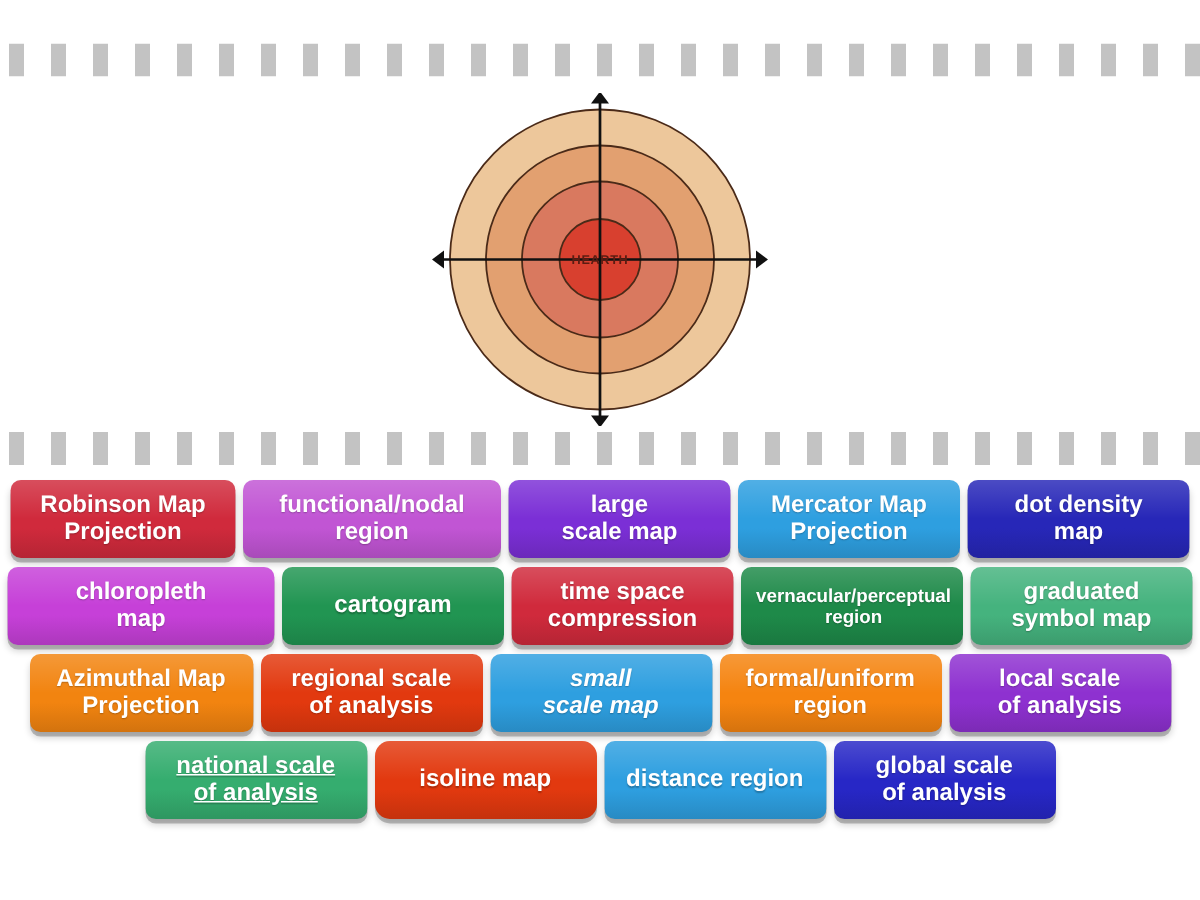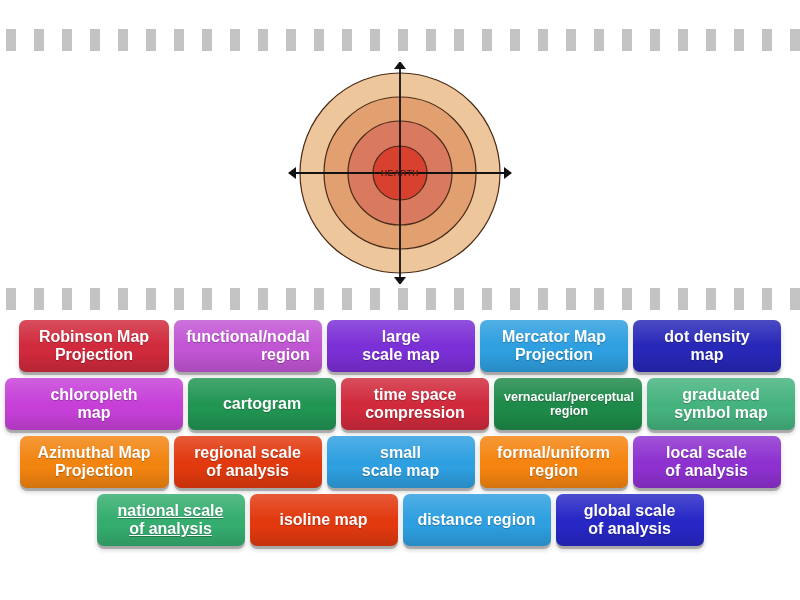--- a/index.html
+++ b/index.html
@@ -180,21 +180,21 @@
     <i class="dash" style="left:734px;background:#c3c3c3"></i>
     <i class="dash" style="left:762px;background:#c3c3c3"></i>
     <i class="dash" style="left:790px;background:#c3c3c3"></i>
   </div>
 
 <div class="board" id="board">
     <div class="tile-row">
       <div class="tile" title="Robinson Map Projection" style="width: 150px; background: linear-gradient(rgb(208, 42, 60) 0%, rgb(208, 42, 60) 62%, rgba(0, 0, 0, 0.13) 100%), rgb(208, 42, 60);">
         <span>Robinson Map<br>Projection</span>
       </div>
-      <div class="tile" title="functional/nodal region" style="width: 148px; background: linear-gradient(rgb(193, 85, 212) 0%, rgb(193, 85, 212) 62%, rgba(0, 0, 0, 0.13) 100%), rgb(193, 85, 212); text-align: right;">
+      <div class="tile" title="functional/nodal region" style="width: 172px; background: linear-gradient(rgb(193, 85, 212) 0%, rgb(193, 85, 212) 62%, rgba(0, 0, 0, 0.13) 100%), rgb(193, 85, 212);">
         <span>functional/nodal<br>region</span>
       </div>
       <div class="tile" title="large scale map" style="width: 148px; background: linear-gradient(rgb(123, 47, 214) 0%, rgb(123, 47, 214) 62%, rgba(0, 0, 0, 0.13) 100%), rgb(123, 47, 214);">
         <span>large<br>scale map</span>
       </div>
       <div class="tile" title="Mercator Map Projection" style="width: 148px; background: linear-gradient(rgb(46, 159, 224) 0%, rgb(46, 159, 224) 62%, rgba(0, 0, 0, 0.13) 100%), rgb(46, 159, 224);">
         <span>Mercator Map<br>Projection</span>
       </div>
       <div class="tile" title="dot density map" style="width: 148px; background: linear-gradient(rgb(39, 39, 184) 0%, rgb(39, 39, 184) 62%, rgba(0, 0, 0, 0.13) 100%), rgb(39, 39, 184);">
         <span>dot density<br>map</span>
@@ -217,35 +217,35 @@
         <span>graduated<br>symbol map</span>
       </div>
     </div>
     <div class="tile-row">
       <div class="tile" title="Azimuthal Map Projection" style="width: 149px; background: linear-gradient(rgb(242, 132, 16) 0%, rgb(242, 132, 16) 62%, rgba(0, 0, 0, 0.13) 100%), rgb(242, 132, 16);">
         <span>Azimuthal Map<br>Projection</span>
       </div>
       <div class="tile" title="regional scale of analysis" style="width: 148px; background: linear-gradient(rgb(226, 57, 15) 0%, rgb(226, 57, 15) 62%, rgba(0, 0, 0, 0.13) 100%), rgb(226, 57, 15);">
         <span>regional scale<br>of analysis</span>
       </div>
-      <div class="tile" title="small scale map" style="width: 148px; background: linear-gradient(rgb(46, 159, 224) 0%, rgb(46, 159, 224) 62%, rgba(0, 0, 0, 0.13) 100%), rgb(46, 159, 224);">
+      <div class="tile" title="small scale map" style="width: 148px; background: linear-gradient(rgb(46, 159, 224) 0%, rgb(46, 159, 224) 62%, rgba(0, 0, 0, 0.13) 100%), rgb(46, 159, 224); font-style: italic;">
         <span>small<br>scale map</span>
       </div>
       <div class="tile" title="formal/uniform region" style="width: 148px; background: linear-gradient(rgb(245, 132, 16) 0%, rgb(245, 132, 16) 62%, rgba(0, 0, 0, 0.13) 100%), rgb(245, 132, 16);">
         <span>formal/uniform<br>region</span>
       </div>
       <div class="tile" title="local scale of analysis" style="width: 148px; background: linear-gradient(rgb(142, 49, 208) 0%, rgb(142, 49, 208) 62%, rgba(0, 0, 0, 0.13) 100%), rgb(142, 49, 208);">
         <span>local scale<br>of analysis</span>
       </div>
     </div>
     <div class="tile-row">
       <div class="tile" title="national scale of analysis" style="width: 148px; background: linear-gradient(rgb(53, 173, 111) 0%, rgb(53, 173, 111) 62%, rgba(0, 0, 0, 0.13) 100%), rgb(53, 173, 111); text-decoration: underline;">
         <span>national scale<br>of analysis</span>
       </div>
-      <div class="tile" title="isoline map" style="width: 148px; background: linear-gradient(rgb(226, 57, 15) 0%, rgb(226, 57, 15) 62%, rgba(0, 0, 0, 0.13) 100%), rgb(226, 57, 15);">
+      <div class="tile" title="isoline map" style="width: 148px; background: linear-gradient(rgb(226, 57, 15) 0%, rgb(226, 57, 15) 62%, rgba(0, 0, 0, 0.13) 100%), rgb(226, 57, 15); border-radius: 10px;">
         <span>isoline map</span>
       </div>
       <div class="tile" title="distance decay" style="width: 148px; background: linear-gradient(rgb(46, 159, 224) 0%, rgb(46, 159, 224) 62%, rgba(0, 0, 0, 0.13) 100%), rgb(46, 159, 224);">
         <span>distance region</span>
       </div>
       <div class="tile" title="global scale of analysis" style="width: 148px; background: linear-gradient(rgb(39, 39, 198) 0%, rgb(39, 39, 198) 62%, rgba(0, 0, 0, 0.13) 100%), rgb(39, 39, 198);">
         <span>global scale<br>of analysis</span>
       </div>
     </div>
   </div>

